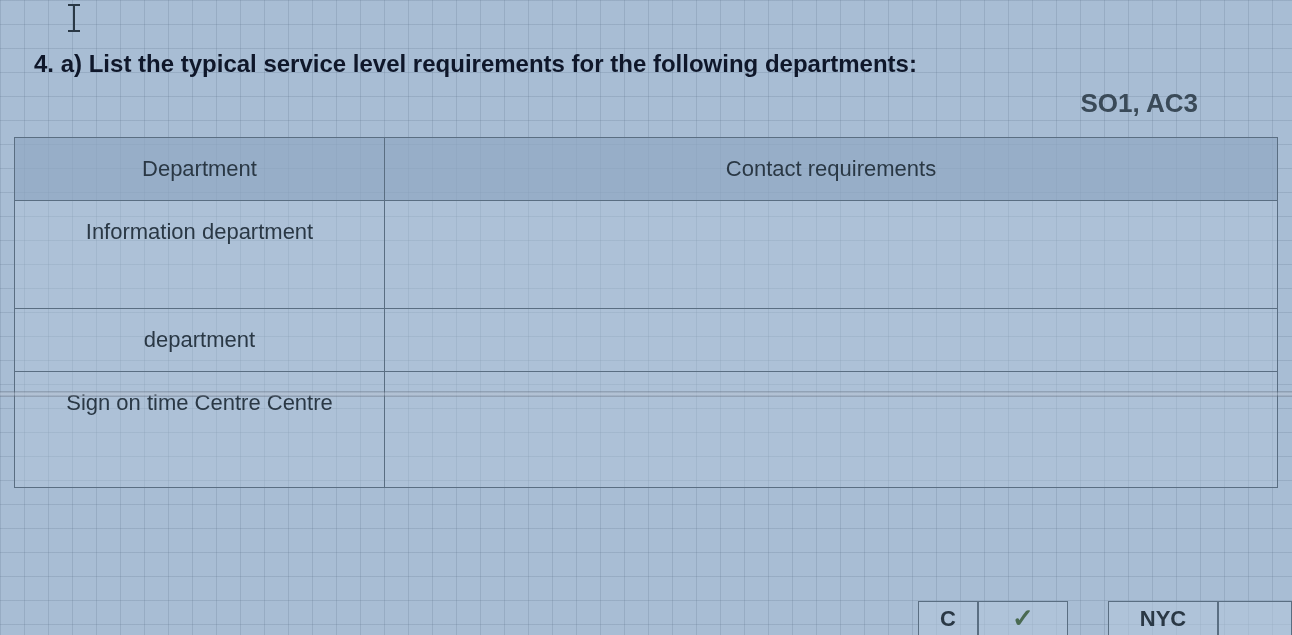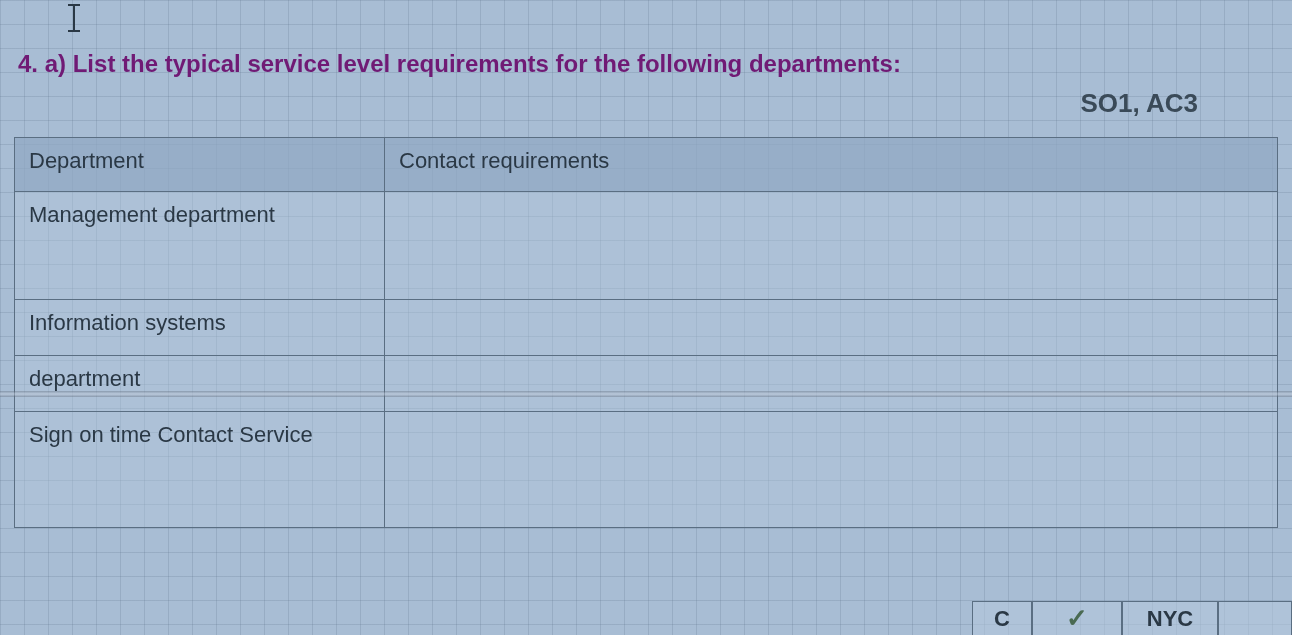--- a/index.html
+++ b/index.html
@@ -30,43 +30,44 @@
     }
     .content {
       position: relative;
       z-index: 1;
       padding-top: 50px;
     }
     .question-header {
       padding: 0 18px;
       font-size: 24px;
       font-weight: bold;
-      color: #701a75;
+      color: #0f172a;
       margin-bottom: 10px;
+      margin-left: 16px;
     }
     .code-label {
       text-align: right;
       padding-right: 94px;
       font-size: 26px;
       font-weight: bold;
       color: #3a4a58;
       margin-bottom: 18px;
     }
     .table-container {
       padding: 0 14px;
     }
     table {
       width: 100%;
       border-collapse: collapse;
       background: rgba(180, 200, 220, 0.4);
     }
     th, td {
       border: 1px solid #5a6e82;
-      text-align: left;
-      padding: 10px 14px;
+      text-align: center;
+      padding: 18px 14px;
       font-size: 22px;
       color: #2a3845;
       vertical-align: top;
     }
     th {
       background: rgba(130, 155, 185, 0.5);
       font-weight: normal;
       height: 54px;
     }
     .col-dept {
@@ -107,21 +108,21 @@
       align-items: center;
       justify-content: center;
       font-size: 22px;
       font-weight: bold;
       color: #2a3845;
       background: rgba(180, 200, 220, 0.55);
       padding: 0 8px;
     }
     .fc-c { width: 60px; }
     .fc-tick { width: 90px; color: #4a6a52; font-size: 26px; }
-    .fc-nyc { width: 96px; }
+    .fc-nyc { width: 110px; margin-left: 40px; }
     .fc-blank { width: 74px; }
     .cursor-mark {
       position: absolute;
       top: 4px;
       left: 73px;
       width: 2px;
       height: 28px;
       background: #2a3845;
       z-index: 3;
     }
@@ -154,33 +155,29 @@
   <div class="table-container">
     <table>
       <thead>
         <tr>
           <th class="col-dept">Department</th>
           <th>Contact requirements</th>
         </tr>
       </thead>
       <tbody>
         <tr class="row-tall">
-          <td>Management department</td>
-          <td></td>
-        </tr>
-        <tr class="row-short">
-          <td>Information systems</td>
+          <td>Information department</td>
           <td></td>
         </tr>
         <tr class="row-short">
           <td>department</td>
           <td></td>
         </tr>
         <tr class="row-last">
-          <td>Sign on time Contact Service</td>
+          <td>Sign on time Centre Centre</td>
           <td></td>
         </tr>
       </tbody>
     </table>
   </div>
 </div>
 
 <div class="page-break"></div>
 
 <div class="footer-row">

